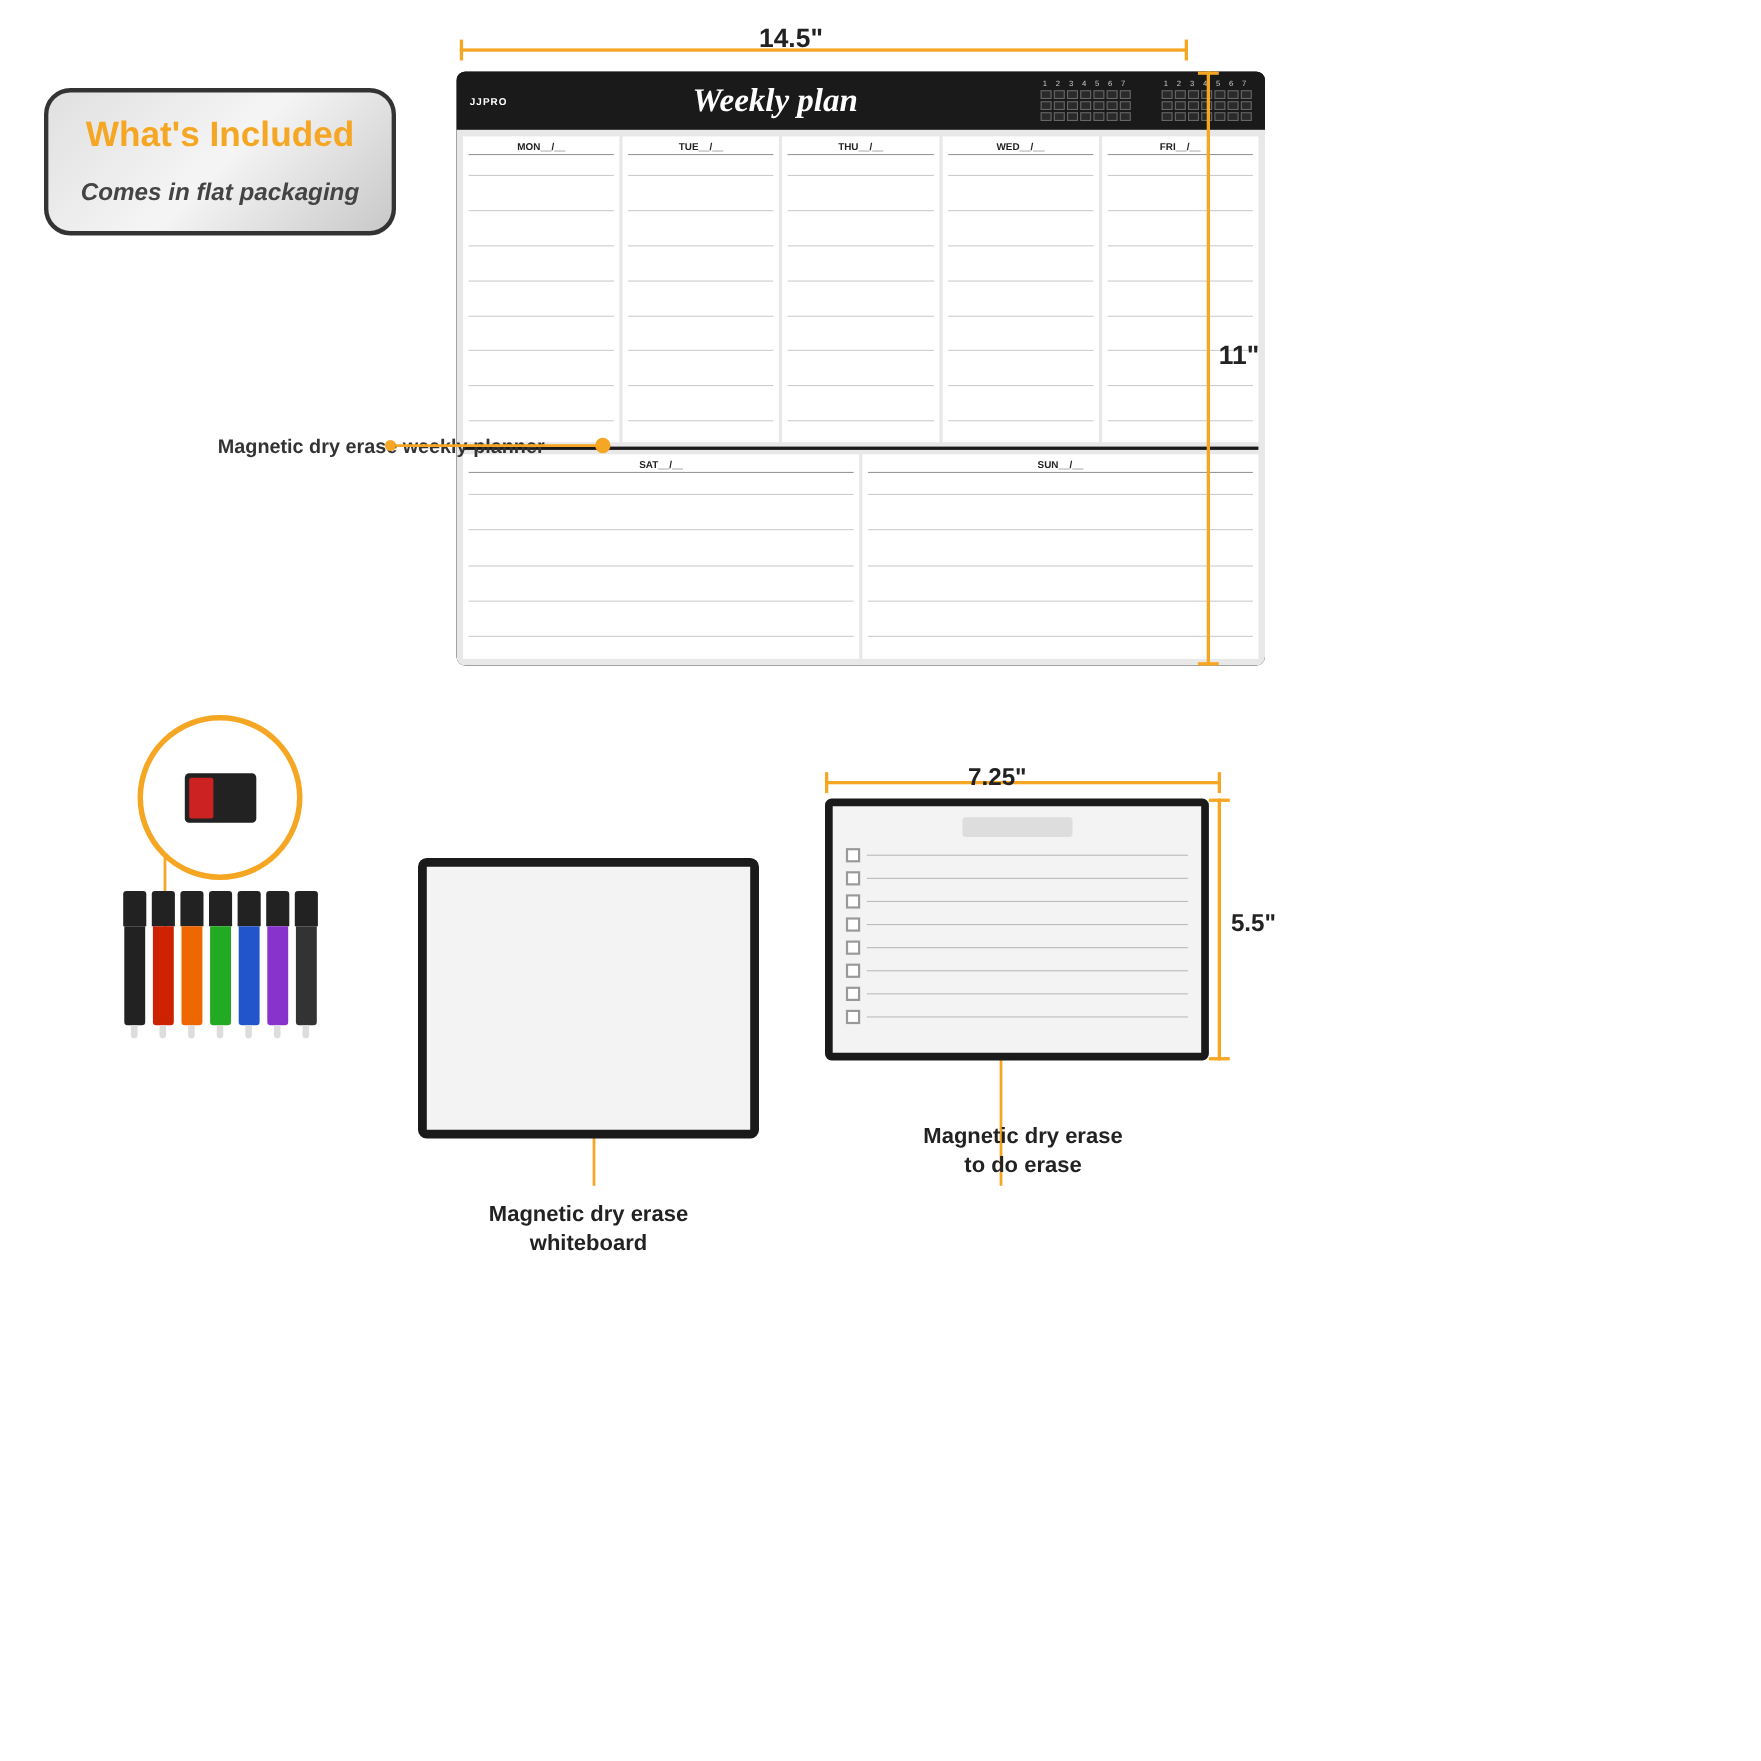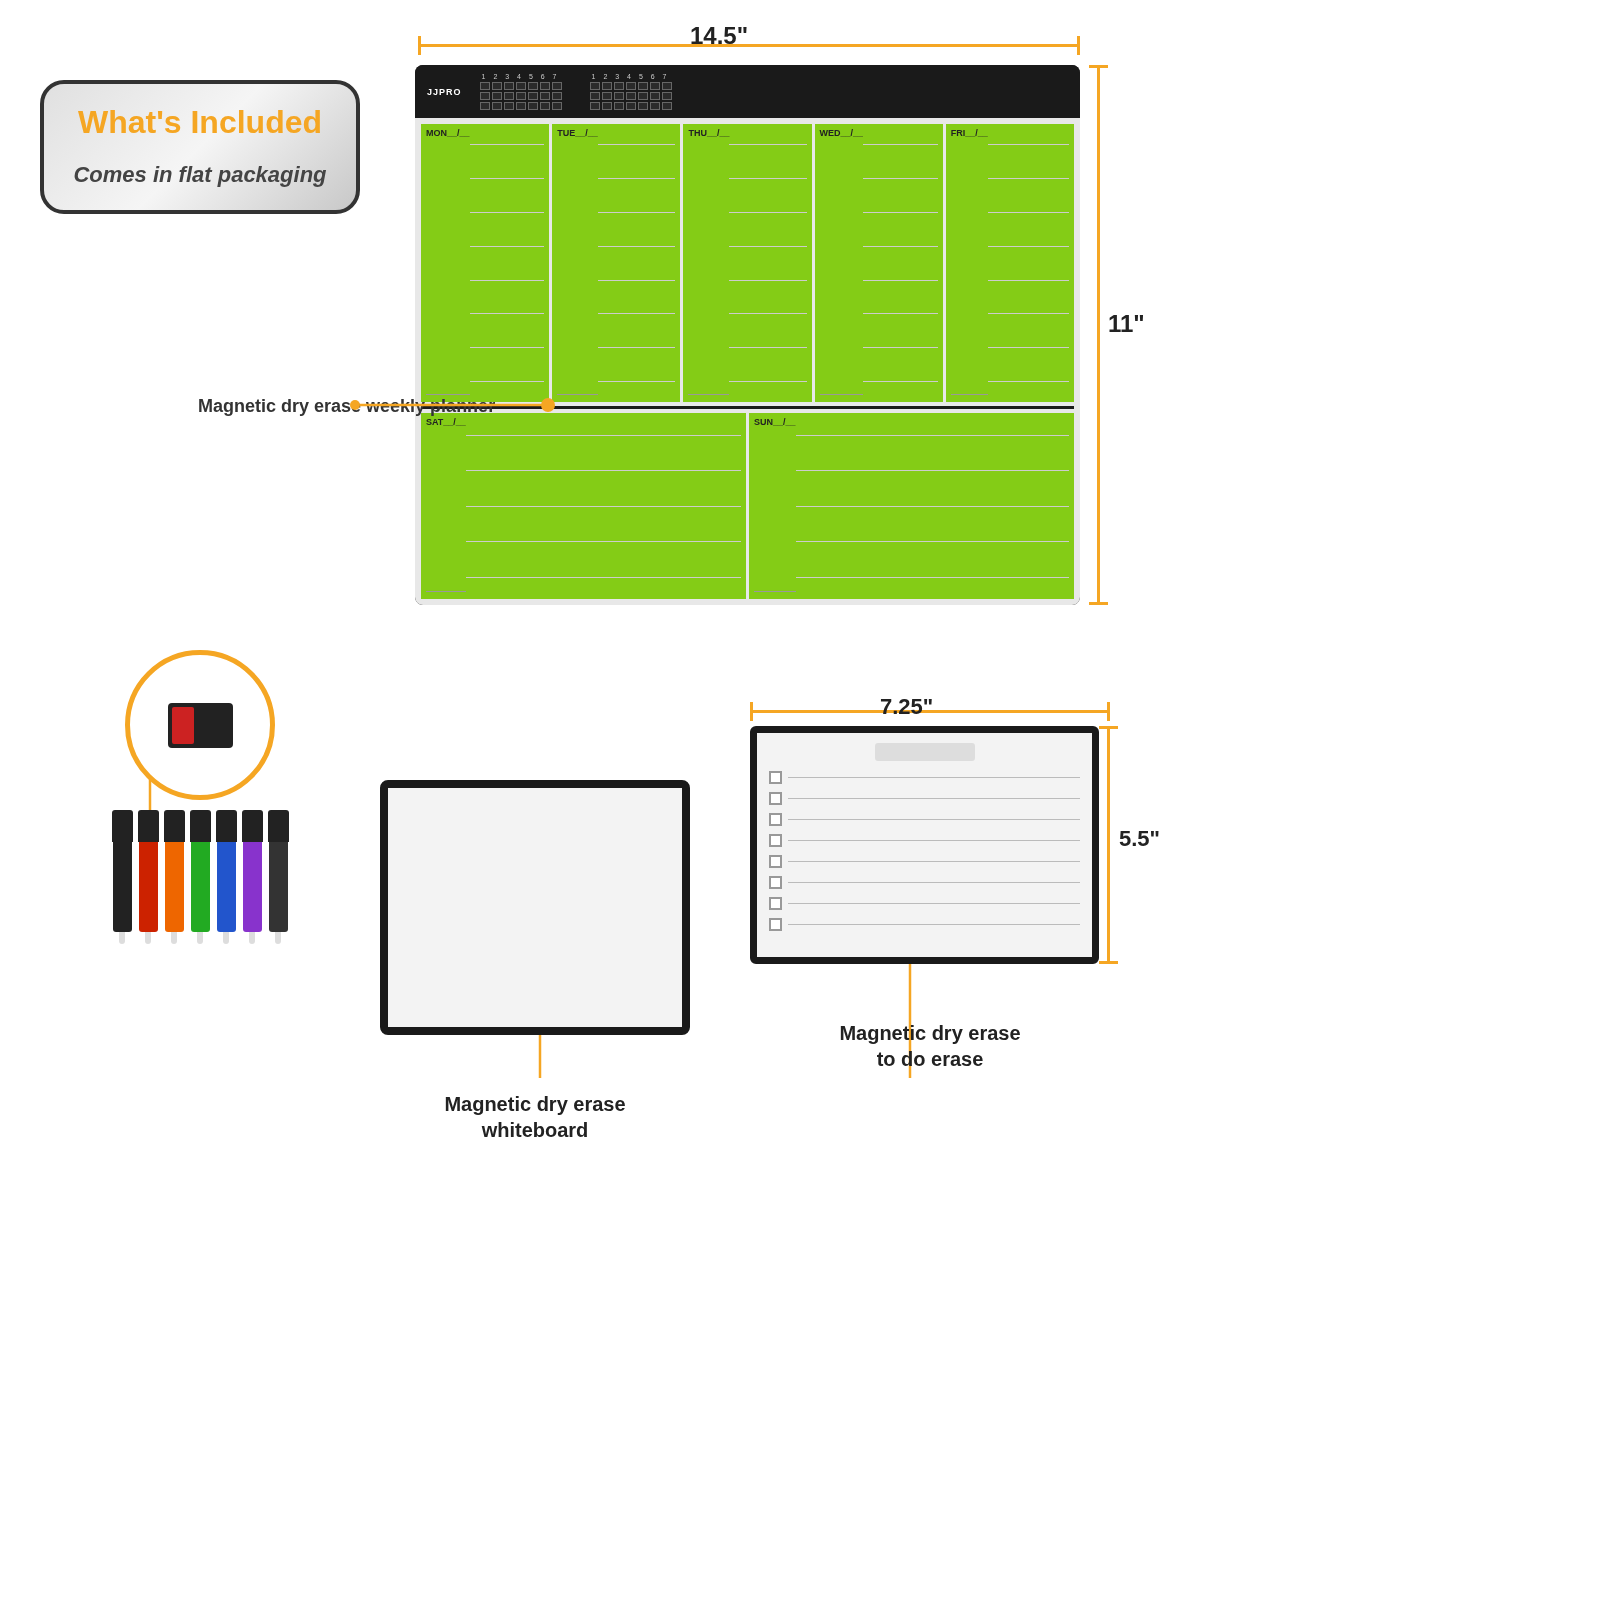--- a/index.html
+++ b/index.html
@@ -36,21 +36,21 @@
       color: #444;
       margin-top: 20px;
       line-height: 1.3;
     }
 
     
     .planner-wrapper {
       position: absolute;
       top: 65px;
       left: 415px;
-      width: 665px;
+      width: 735px;
       height: 540px;
       text-align: center;
     }
     .planner-full {
       width: 100%;
       height: 100%;
       background: #1a1a1a;
       border-radius: 8px;
       overflow: hidden;
       display: flex;
@@ -118,24 +118,24 @@
       height: 3px;
       background: #1a1a1a;
     }
     .days-bottom-row {
       display: grid;
       grid-template-columns: repeat(2, 1fr);
       gap: 3px;
       flex: 2;
     }
     .day-col {
-      background: #84cc16;
+      background: #ffffff;
       padding: 4px 5px;
       display: flex;
-      flex-direction: row;
+      flex-direction: column;
     }
     .day-col-header {
       font-size: 9px;
       font-weight: 700;
       color: #222;
       border-bottom: 1px solid #999;
       padding-bottom: 2px;
       margin-bottom: 3px;
     }
     .day-col-lines {
@@ -154,20 +154,21 @@
 
 <div class="whats-included-box">
   <div class="whats-included-title">What's Included</div>
   <div class="whats-included-sub">Comes in flat packaging</div>
 </div>
 
 <div class="planner-wrapper">
   <div class="planner-full">
     <div class="planner-top-bar">
       <span class="planner-top-brand">JJPRO</span>
+      <span class="planner-top-title">Weekly plan</span>
 
       <div class="tracker-group">
         <div class="tracker-nums">1 2 3 4 5 6 7</div>
         <div class="tracker-grid">
           <div class="tracker-cell"></div>
             <div class="tracker-cell"></div>
             <div class="tracker-cell"></div>
           <div class="tracker-cell"></div>
             <div class="tracker-cell"></div>
             <div class="tracker-cell"></div>

